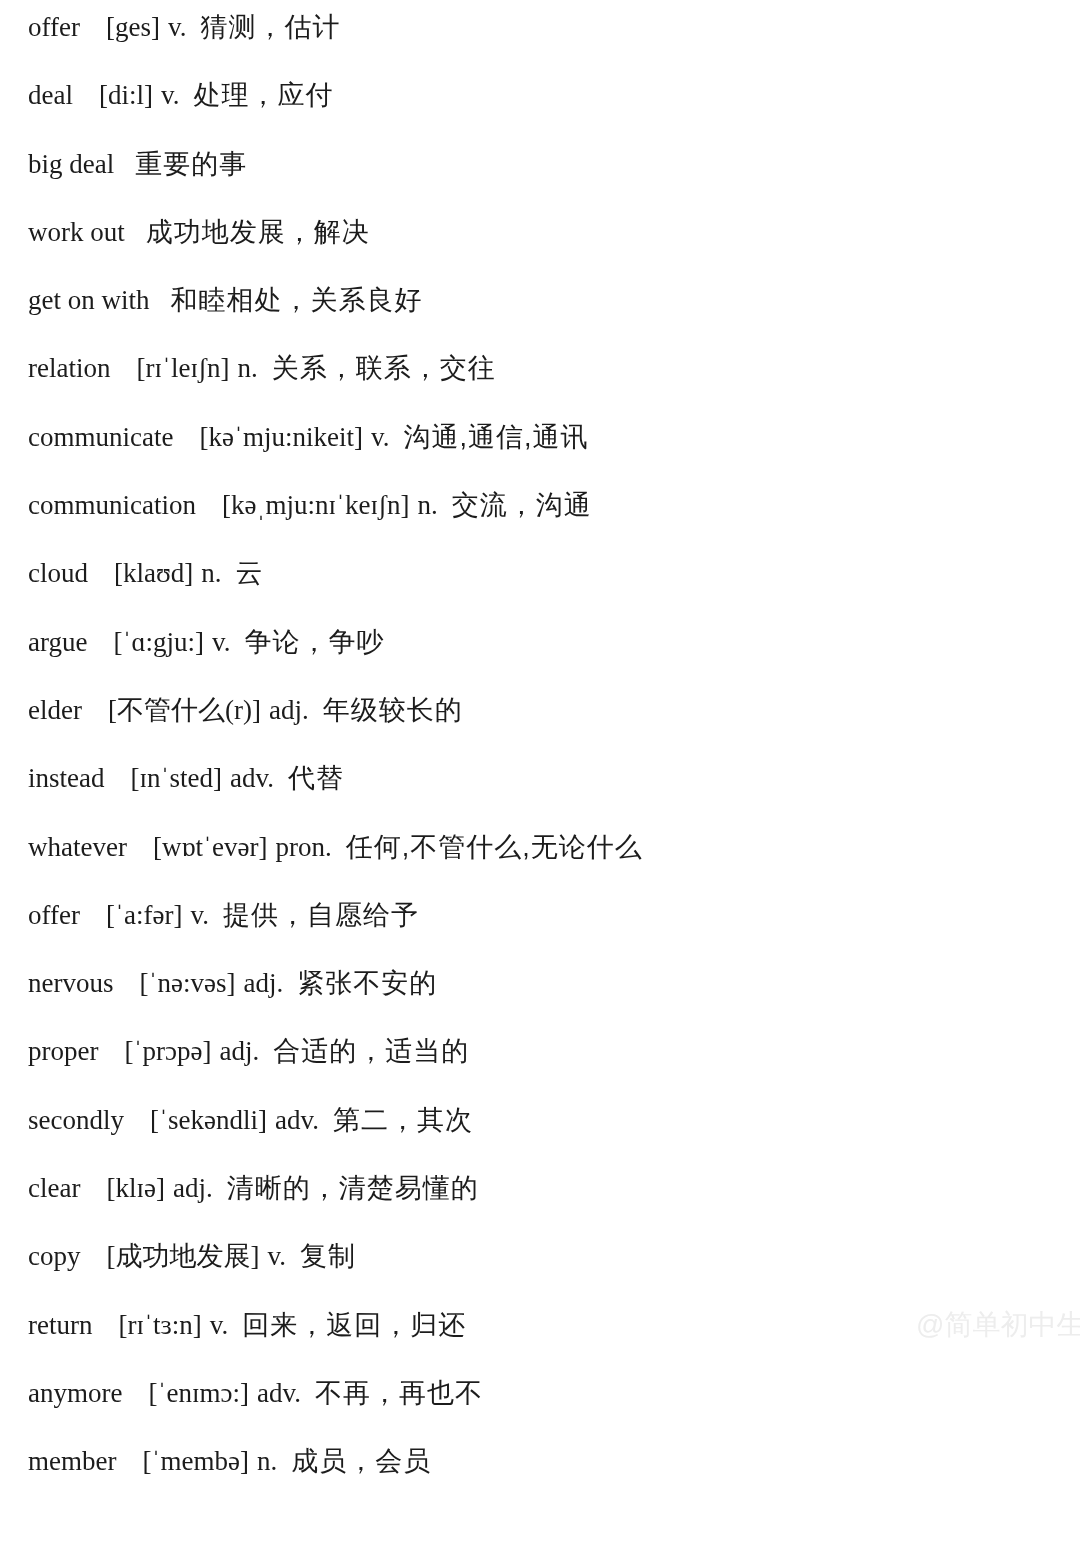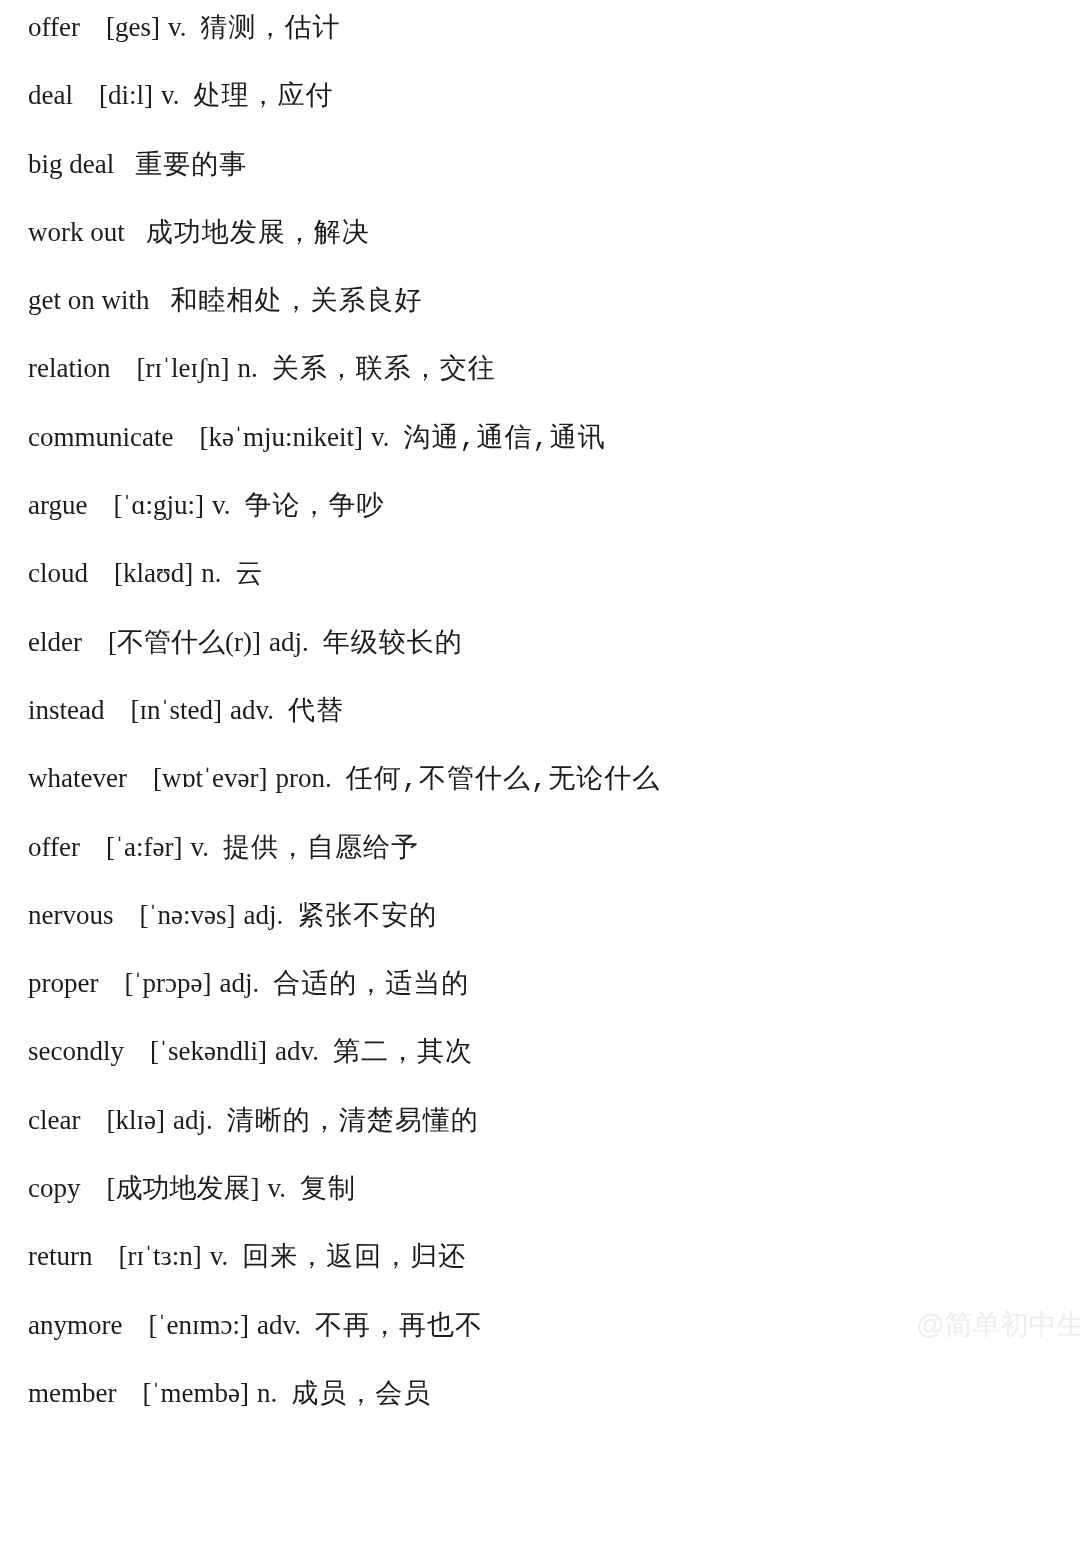--- a/index.html
+++ b/index.html
@@ -32,21 +32,21 @@
   }
   .entry .phonetic {
     margin-left: 26px;
     margin-top: 40px;
   }
   .entry .pos {
     margin-left: 8px;
   }
   .entry .def {
     margin-left: 14px;
-    font-family: Liberation Mono, monospace;
+    font-family: Liberation Sans, sans-serif;
     letter-spacing: 1px;
   }
   .entry.no-phon .def {
     margin-left: 21px;
   }
   .watermark {
     position: absolute;
     top: 1306px;
     left: 916px;
     font-family: "Liberation Sans", sans-serif;
@@ -76,24 +76,27 @@
     <div class="entry no-phon">
       <span class="word">get on with</span><span class="def">和睦相处，关系良好</span>
     </div>
     <div class="entry">
       <span class="word">relation</span><span class="phonetic">[rɪˈleɪʃn]</span><span class="pos">n.</span><span class="def">关系，联系，交往</span>
     </div>
     <div class="entry">
       <span class="word">communicate</span><span class="phonetic">[kəˈmju:nikeit]</span><span class="pos">v.</span><span class="def">沟通,通信,通讯</span>
     </div>
     <div class="entry">
-      <span class="word">argue</span><span class="phonetic">[ˈɑ:gju:]</span><span class="pos">v.</span><span class="def">争论，争吵</span>
+      <span class="word">communication</span><span class="phonetic">[kəˌmju:nɪˈkeɪʃn]</span><span class="pos">n.</span><span class="def">交流，沟通</span>
     </div>
     <div class="entry">
       <span class="word">cloud</span><span class="phonetic">[klaʊd]</span><span class="pos">n.</span><span class="def">云</span>
+    </div>
+    <div class="entry">
+      <span class="word">argue</span><span class="phonetic">[ˈɑ:gju:]</span><span class="pos">v.</span><span class="def">争论，争吵</span>
     </div>
     <div class="entry">
       <span class="word">elder</span><span class="phonetic">[不管什么(r)]</span><span class="pos">adj.</span><span class="def">年级较长的</span>
     </div>
     <div class="entry">
       <span class="word">instead</span><span class="phonetic">[ɪnˈsted]</span><span class="pos">adv.</span><span class="def">代替</span>
     </div>
     <div class="entry">
       <span class="word">whatever</span><span class="phonetic">[wɒtˈevər]</span><span class="pos">pron.</span><span class="def">任何,不管什么,无论什么</span>
     </div>

